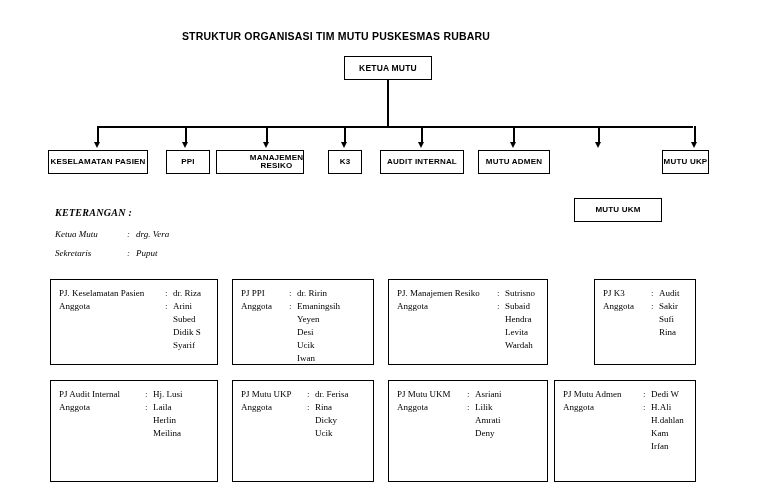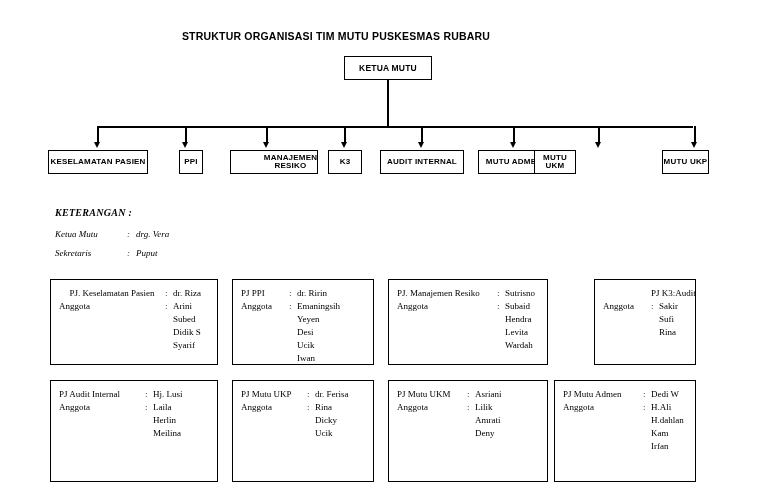--- a/index.html
+++ b/index.html
@@ -156,46 +156,46 @@
   <div class="line" id="bus-horizontal"></div>
 
   <div id="dept-layer">
       <div class="drop" style="left: 96.9px;"></div>
       <div class="arrow-head" style="left: 94.4px;"></div>
       <div class="orgbox dept-box" style="left: 48px; width: 100px;">
         <span>KESELAMATAN PASIEN</span>
       </div>
       <div class="drop" style="left: 184.9px;"></div>
       <div class="arrow-head" style="left: 182.4px;"></div>
-      <div class="orgbox dept-box" style="left: 166px; width: 24px; margin-left: 13px;">
+      <div class="orgbox dept-box" style="left: 166px; width: 44px;">
         <span>PPI</span>
       </div>
       <div class="drop" style="left: 265.9px;"></div>
       <div class="arrow-head" style="left: 263.4px;"></div>
-      <div class="orgbox dept-box" style="left: 230px; width: 88px; padding-left: 33px;">
+      <div class="orgbox dept-box" style="left: 216px; width: 88px; padding-left: 33px;">
         <span>MANAJEMEN RESIKO</span>
       </div>
       <div class="drop" style="left: 343.9px;"></div>
       <div class="arrow-head" style="left: 341.4px;"></div>
       <div class="orgbox dept-box" style="left: 328px; width: 34px;">
         <span>K3</span>
       </div>
       <div class="drop" style="left: 420.9px;"></div>
       <div class="arrow-head" style="left: 418.4px;"></div>
       <div class="orgbox dept-box" style="left: 380px; width: 84px;">
         <span>AUDIT INTERNAL</span>
       </div>
       <div class="drop" style="left: 512.9px;"></div>
       <div class="arrow-head" style="left: 510.4px;"></div>
       <div class="orgbox dept-box" style="left: 478px; width: 72px;">
         <span>MUTU ADMEN</span>
       </div>
       <div class="drop" style="left: 597.9px;"></div>
       <div class="arrow-head" style="left: 595.4px;"></div>
-      <div class="orgbox dept-box" style="left: 534px; width: 42px;">
+      <div class="orgbox dept-box" style="left: 574px; width: 88px; margin-top: 48px;">
         <span>MUTU UKM</span>
       </div>
       <div class="drop" style="left: 693.9px;"></div>
       <div class="arrow-head" style="left: 691.4px;"></div>
       <div class="orgbox dept-box" style="left: 662px; width: 47px;">
         <span>MUTU UKP</span>
       </div>
     </div>
 
   <div id="keterangan">
@@ -208,21 +208,21 @@
     <div class="ket-row">
       <span class="ket-label">Sekretaris</span>
       <span class="ket-colon">:</span>
       <span class="ket-value">Puput</span>
     </div>
   </div>
 
   <div id="detail-layer">
       <div class="detail-box" style="left: 50px; top: 279px; width: 168px; height: 86px;">
         <div class="detail-row">
-          <span class="d-label" style="width: 106px; text-align: center;">PJ. Keselamatan Pasien</span>
+          <span class="d-label" style="width: 106px;">PJ. Keselamatan Pasien</span>
           <span class="d-colon">:</span>
           <span class="d-value">dr. Riza</span>
         </div>
         <div class="detail-row">
           <span class="d-label" style="width: 106px;">Anggota</span>
           <span class="d-colon">:</span>
           <span class="d-value">Arini</span>
         </div>
         <div class="detail-row member-row">
           <span class="d-label" style="width: 106px;">Anggota</span>
@@ -294,21 +294,21 @@
           <span class="d-value">Levita</span>
         </div>
         <div class="detail-row member-row">
           <span class="d-label" style="width: 100px;">Anggota</span>
           <span class="d-colon">:</span>
           <span class="d-value">Wardah</span>
         </div>
       </div>
       <div class="detail-box" style="left: 594px; top: 279px; width: 102px; height: 86px;">
         <div class="detail-row">
-          <span class="d-label" style="width: 48px; margin-left: 48px;">PJ K3</span>
+          <span class="d-label" style="width: 48px;">PJ K3</span>
           <span class="d-colon">:</span>
           <span class="d-value">Audit</span>
         </div>
         <div class="detail-row">
           <span class="d-label" style="width: 48px;">Anggota</span>
           <span class="d-colon">:</span>
           <span class="d-value">Sakir</span>
         </div>
         <div class="detail-row member-row">
           <span class="d-label" style="width: 48px;">Anggota</span>

